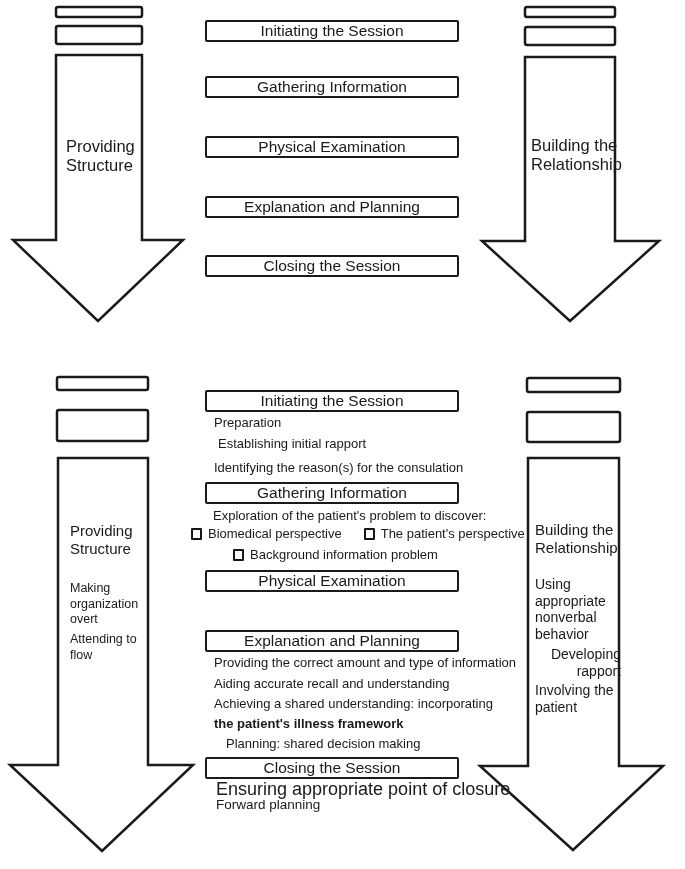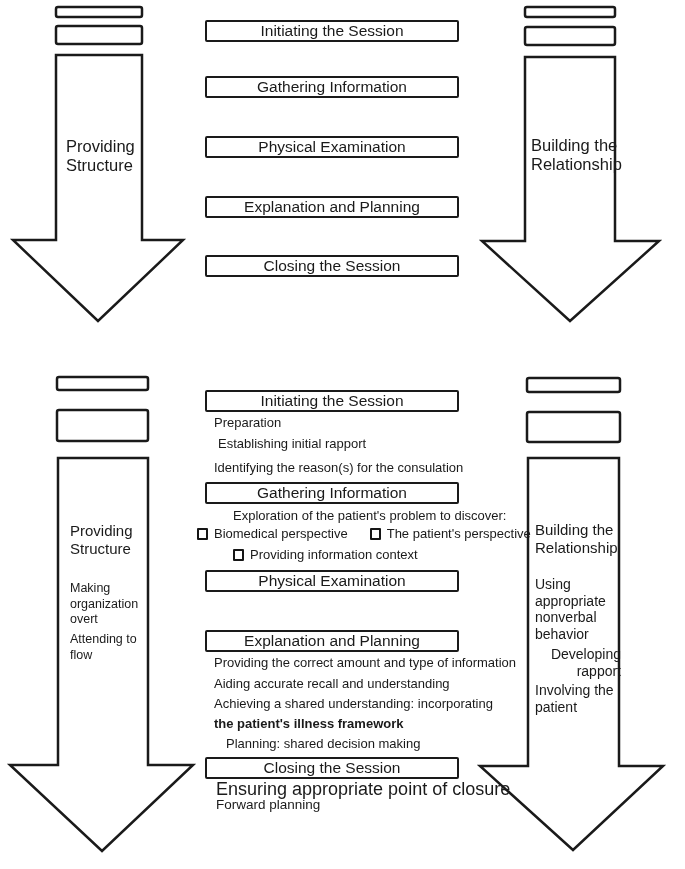--- a/index.html
+++ b/index.html
@@ -69,30 +69,30 @@
   <div class="arrowitem-r" style="left:535px; top:576px; width:86px;">Using appropriate nonverbal behavior</div>
   <div class="arrowitem-r" style="left:535px; top:646px; width:86px;text-align:right;">Developing rapport</div>
   <div class="arrowitem-r" style="left:535px; top:682px; width:86px;">Involving the patient</div>
 
   <div class="stagebox" style="top:390px;">Initiating the Session</div>
   <div class="subitem" style="left:214px; top:416px;">Preparation</div>
   <div class="subitem" style="left:218px; top:437px;text-align:center;">Establishing initial rapport</div>
   <div class="subitem" style="left:214px; top:461px;">Identifying the reason(s) for the consulation</div>
 
   <div class="stagebox" style="top:482px;">Gathering Information</div>
-  <div class="subitem" style="left:213px; top:509px;margin-left:20px;">Exploration of the patient's problem to discover:</div>
-  <div class="cbrow" style="left:197px; top:526px;text-align:right;">
+  <div class="subitem" style="left:213px; top:509px;">Exploration of the patient's problem to discover:</div>
+  <div class="cbrow" style="left:191px; top:526px;text-align:right;">
     <span class="cb"></span>
     <span>Biomedical perspective</span>
     <span class="cb cb2"></span>
     <span>The patient's perspective</span>
   </div>
   <div class="cbrow" style="left:233px; top:547px;">
     <span class="cb"></span>
-    <span>Providing information context</span>
+    <span>Background information problem</span>
   </div>
 
   <div class="stagebox" style="top:570px;">Physical Examination</div>
 
   <div class="stagebox" style="top:630px;">Explanation and Planning</div>
   <div class="subitem" style="left:214px; top:656px;">Providing the correct amount and type of information</div>
   <div class="subitem" style="left:214px; top:677px;">Aiding accurate recall and understanding</div>
   <div class="subitem" style="left:214px; top:697px;">Achieving a shared understanding: incorporating</div>
   <div class="subitem" style="left:214px; top:717px;font-weight:bold;">the patient's illness framework</div>
   <div class="subitem" style="left:214px; top:737px;margin-left:12px;">Planning: shared decision making</div>

